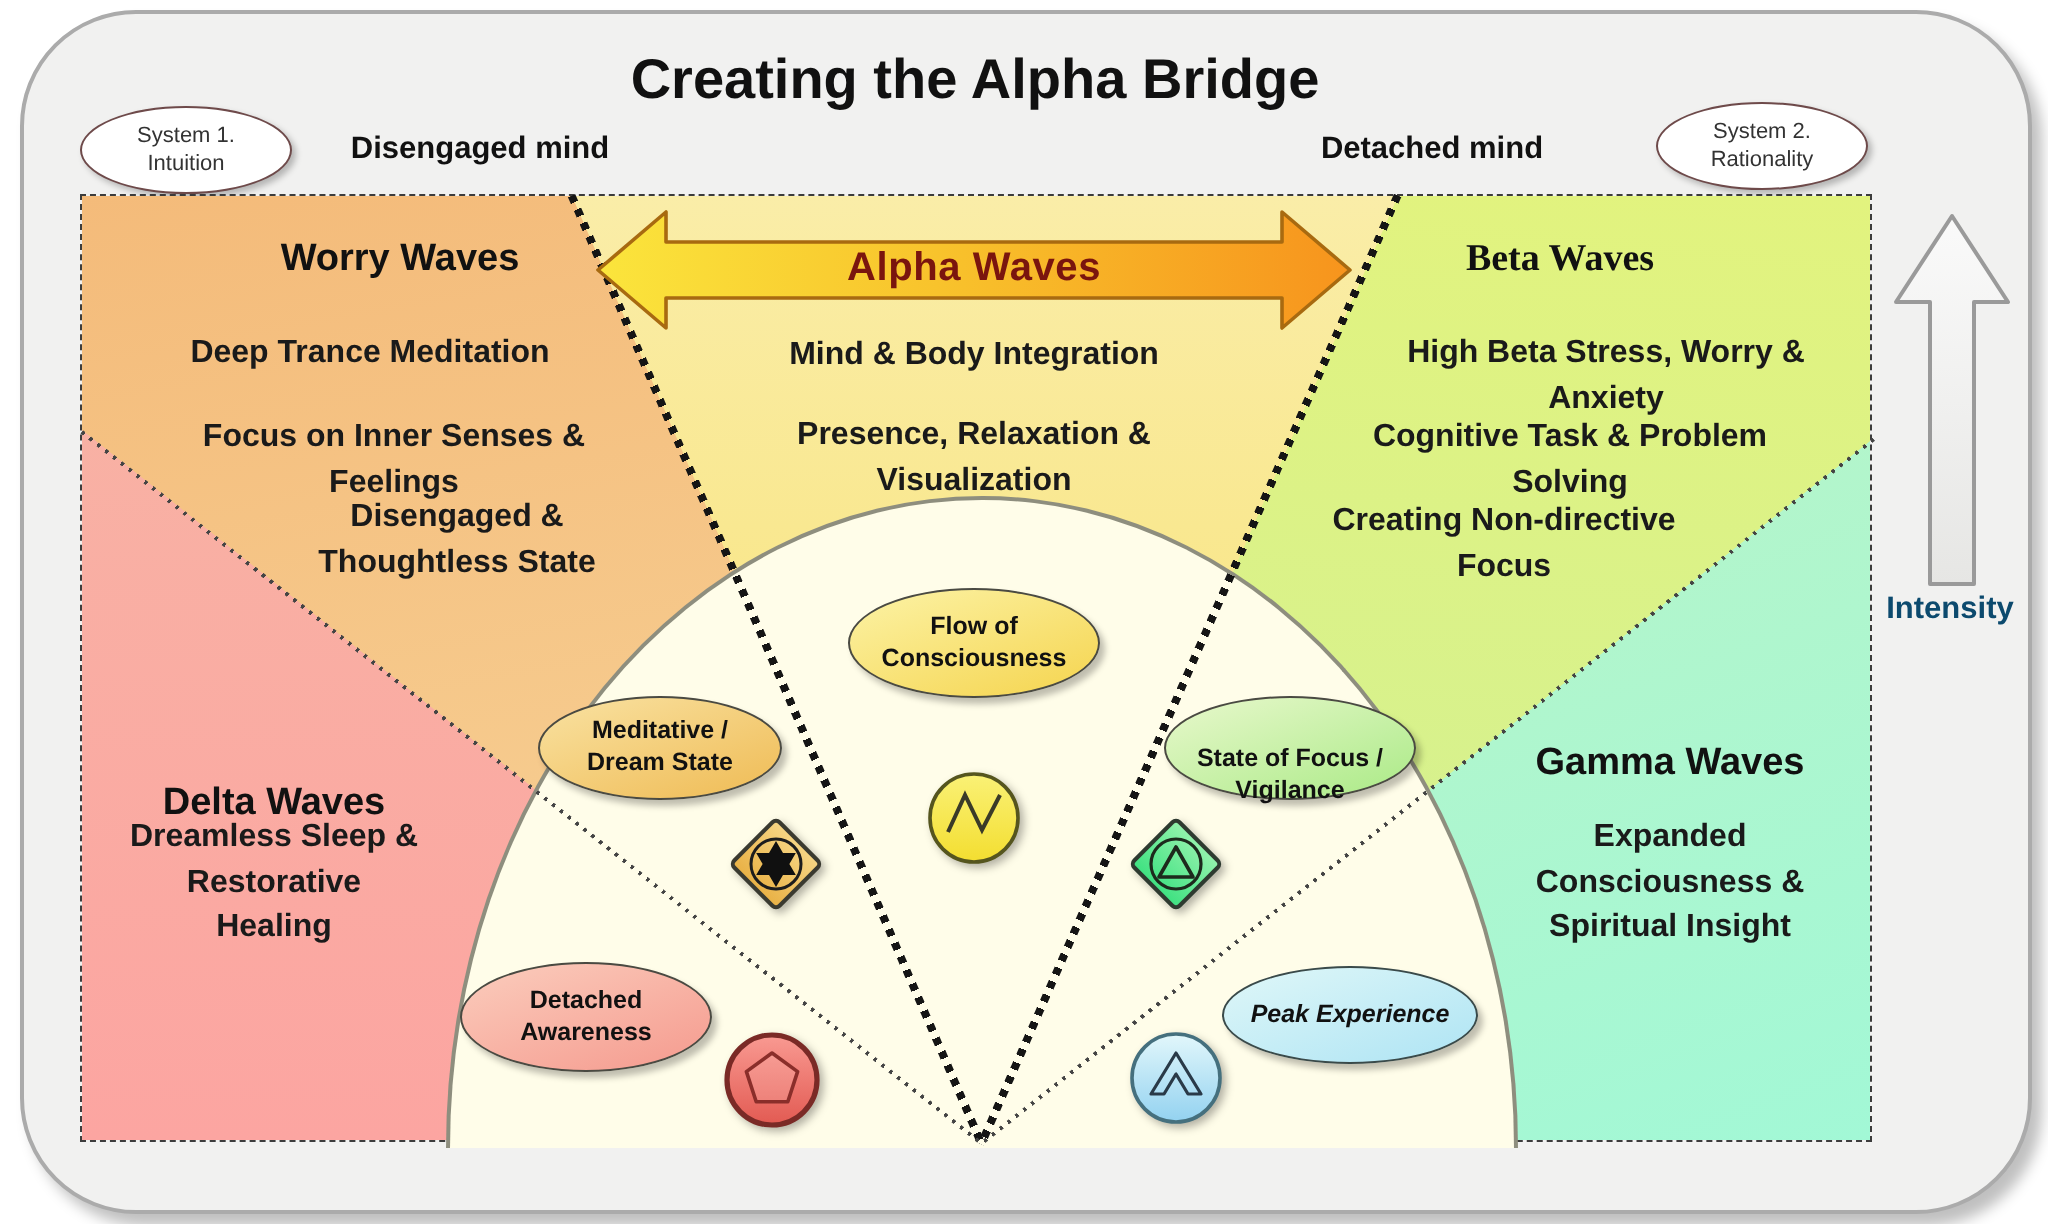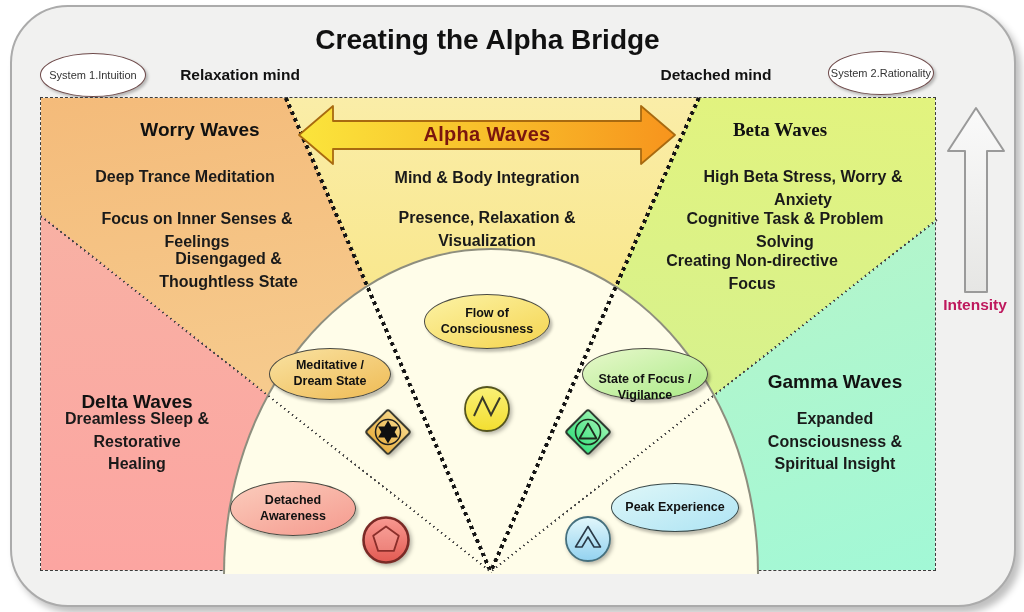--- a/index.html
+++ b/index.html
@@ -2,21 +2,21 @@
 <html style="--theta-top: #F4BB7A; --theta-bottom: #F8D89E; --delta-top: #F7B5A5; --delta-bottom: #FCA5A1; --alpha-top: #FAEDA8; --alpha-bottom: #F8E37A; --beta-top: #E2F37E; --beta-bottom: #CFF098; --gamma-top: #C8F2BE; --gamma-bottom: #A2F8D6; --dome: #FFFDE9; --arrow-left: #FBE53C; --arrow-right: #F7941D; --alpha-text: #7A150E; --bubble-flow: #F5D44E; --bubble-meditative: #EFBB54; --bubble-focus: #AAEA86; --bubble-detached: #F59A8E; --bubble-peak: #AEE4F4;"><head>
 <meta charset="utf-8">
 <style>
   html,body{margin:0;padding:0;background:#fff;width:1024px;height:612px;overflow:hidden;
     font-family:"Liberation Sans",sans-serif;-webkit-font-smoothing:antialiased;}
   .abs{position:absolute;}
   #frame{position:absolute;left:10px;top:5px;width:1002px;height:598px;background:#F1F1F0;
     border:2px solid #ABABAB;border-radius:58px;box-shadow:5px 6px 7px rgba(0,0,0,0.25);}
   #title{left:0;top:24px;width:975px;text-align:center;font-size:28px;font-weight:bold;color:#111;}
   .badge{width:104px;height:42px;background:#fff;border:1.6px solid #6E4A4A;border-radius:50%;
-    display:flex;align-items:center;justify-content:center;
+    display:flex;flex-direction:column;align-items:center;justify-content:center;
     font-size:11px;color:#333;line-height:1.3;box-shadow:2px 2px 3px rgba(0,0,0,0.25);text-align:left;}
   #badge-1{left:40px;top:53px;} #badge-2{left:828px;top:51px;}
   .toplabel{font-size:15.5px;font-weight:bold;color:#111;}
   #lbl-unconscious{left:140px;top:66px;width:200px;text-align:center;}
   #lbl-conscious{left:616px;top:66px;width:200px;text-align:center;}
 
   
   #diagram{left:40px;top:97px;width:896px;height:474px;border:1.5px dashed #3c3c3c;box-sizing:border-box;}
   .region{position:absolute;left:0;top:0;width:100%;height:100%;}
   #reg-alpha{background:linear-gradient(180deg,var(--alpha-top,#FAEDA8) 0%,var(--alpha-bottom,#F8E37A) 70%);}
@@ -61,41 +61,41 @@
   #bub-med{left:269px;top:348px;width:122px;height:52px;
     background:linear-gradient(160deg,#F9E2A2,var(--bubble-meditative,#EFBB54));}
   #bub-focus{left:582px;top:348px;width:126px;height:52px;
     background:linear-gradient(160deg,#E8F8CC,var(--bubble-focus,#AAEA86));}
   #bub-det{left:230px;top:481px;width:126px;height:55px;
     background:linear-gradient(160deg,#FBCDBD,var(--bubble-detached,#F59A8E));}
   #bub-peak{left:611px;top:483px;width:128px;height:49px;border-color:#3A4A4A;
     background:linear-gradient(160deg,#DFF7F8,var(--bubble-peak,#AEE4F4));}
   .bubble span{display:block;}
   #bub-flow span{width:100px;} #bub-med span{width:92px;} #bub-focus span{width:104px;margin-top:28px;}
-  #bub-det span{width:90px;} #bub-peak span{width:120px;}
+  #bub-det span{width:90px;} #bub-peak span{width:120px;font-style:italic;}
 
   .icon{position:absolute;filter:drop-shadow(2px 2.5px 2px rgba(0,0,0,0.3));}
   #ic-star{left:362px;top:406px;} #ic-zig{left:462px;top:384px;} #ic-tri{left:562px;top:406px;}
   #ic-pent{left:360px;top:514px;} #ic-chev{left:563px;top:514px;}
 
   #intensity-arrow{left:946px;top:106px;width:60px;height:188px;}
-  #intensity-label{left:930px;top:296px;width:90px;text-align:center;font-size:15.5px;font-weight:bold;color:#be185d;}
+  #intensity-label{left:930px;top:296px;width:90px;text-align:center;font-size:15.5px;font-weight:bold;color:#0c4a6e;}
 </style>
 </head>
 <body>
 
 <div id="frame"></div>
 
 <div class="abs" id="title">Creating the Alpha Bridge</div>
 
 <div class="abs badge" id="badge-1">
   <span>System 1.</span>
   <span>Intuition</span>
 </div>
-<div class="abs toplabel" id="lbl-unconscious">Relaxation mind</div>
+<div class="abs toplabel" id="lbl-unconscious">Disengaged mind</div>
 <div class="abs toplabel" id="lbl-conscious">Detached mind</div>
 <div class="abs badge" id="badge-2">
   <span>System 2.</span>
   <span>Rationality</span>
 </div>
 
 <div class="abs" id="diagram">
   <div class="region" id="reg-alpha"></div>
   <div class="region" id="reg-theta"></div>
   <div class="region" id="reg-delta"></div>

